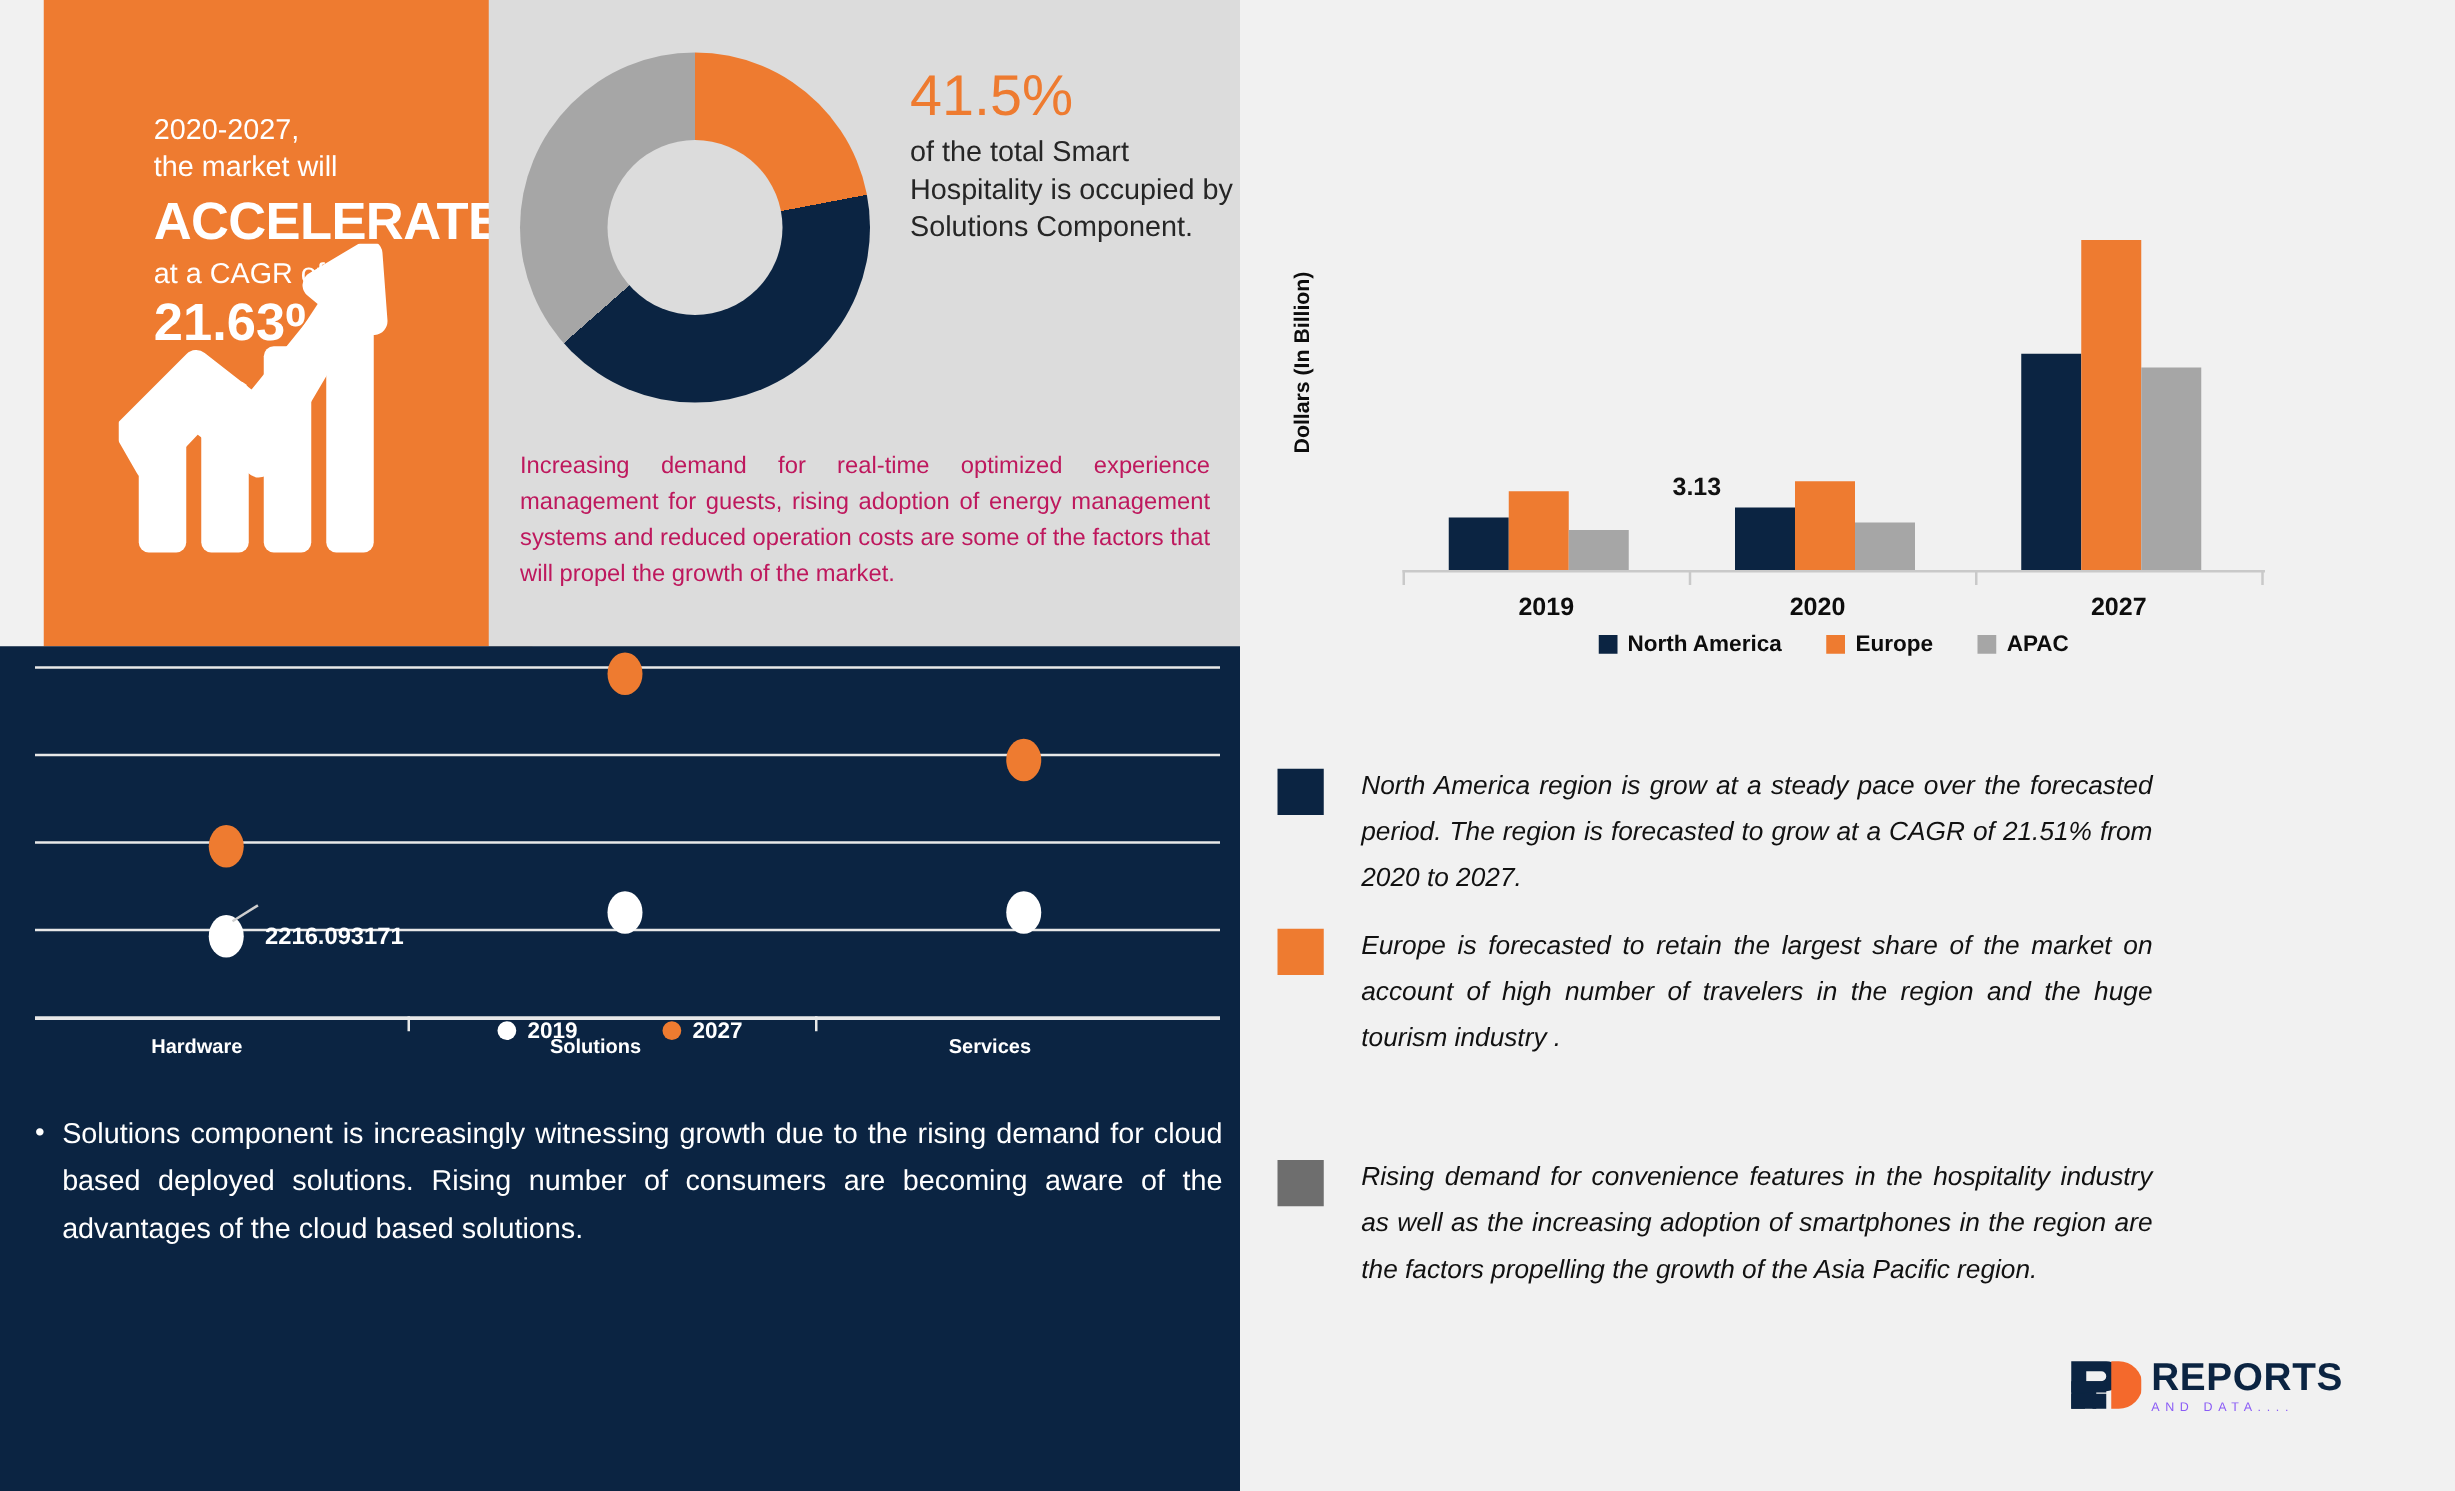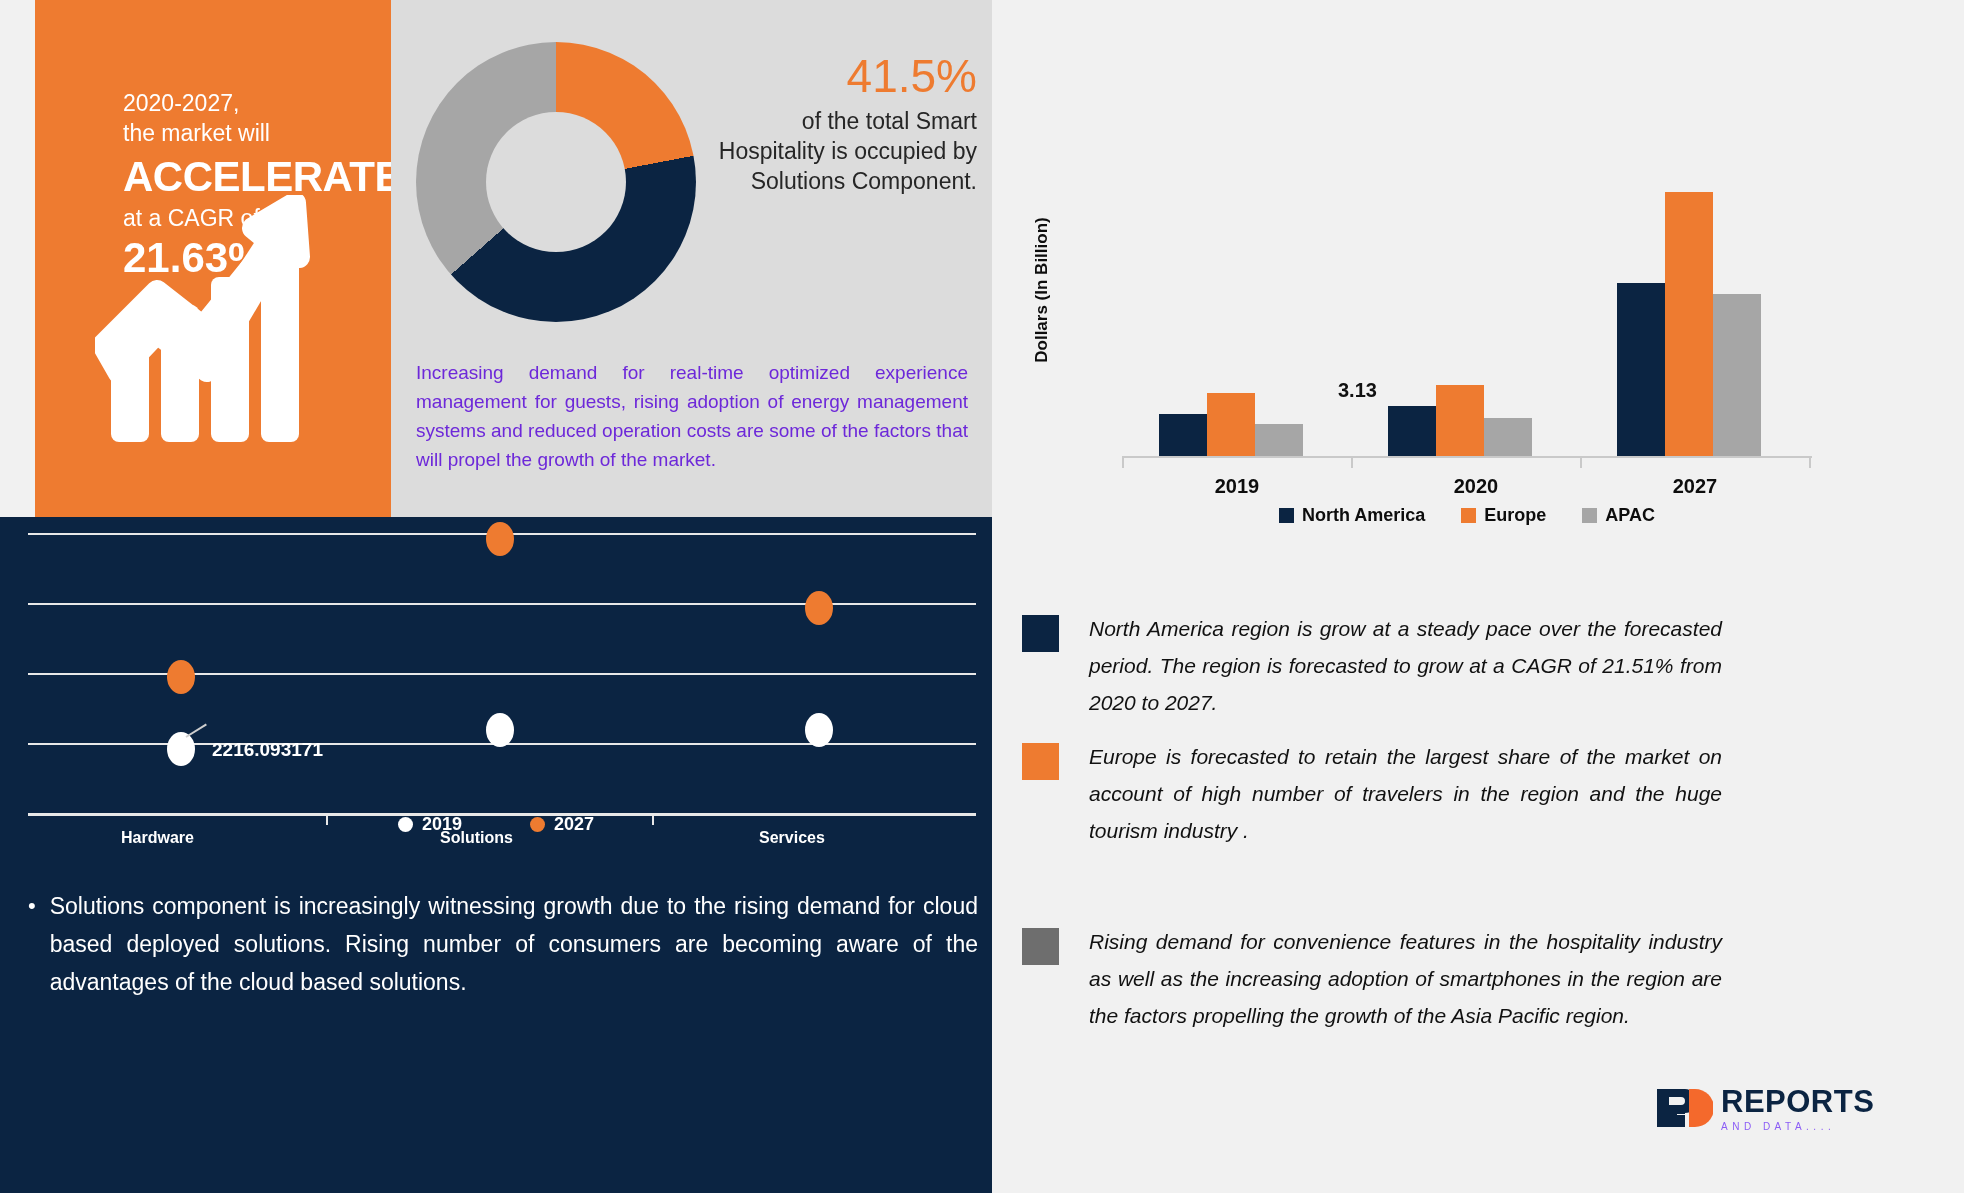--- a/index.html
+++ b/index.html
@@ -27,26 +27,26 @@
   .gray-panel {
     position:absolute; left:391px; top:0; width:601px; height:517px;
     background:#dcdcdc;
   }
   .donut-wrap { position:absolute; left:25px; top:42px; width:280px; height:280px; }
   .donut { width:280px; height:280px; border-radius:50%;
     background:conic-gradient(#ee7b30 0deg 79.2deg, #0b2442 79.2deg 228.6deg, #a6a6a6 228.6deg 360deg);
   }
   .donut-hole { position:absolute; left:70px; top:70px; width:140px; height:140px;
      border-radius:50%; background:#dcdcdc; }
-  .donut-right { position:absolute; left:326px; top:48px; width:260px; color:#262626;text-align:right; }
+  .donut-right { position:absolute; left:337px; top:48px; width:260px; color:#262626; }
   .donut-pct { font-size:46px; color:#ee7b30; line-height:56px; font-weight:400; }
   .donut-desc { font-size:23px; line-height:30px; margin-top:2px; }
   .gray-para {
     position:absolute; left:25px; top:358px; width:552px;
-    font-size:19px; line-height:29px; color:#6d28d9; text-align:justify;
+    font-size:19px; line-height:29px; color:#be185d; text-align:justify;
   }
 
   
   .navy-panel {
     position:absolute; left:0; top:517px; width:992px; height:676px;
     background:#0b2442;
   }
   .dotplot { position:absolute; left:0; top:0; width:940px; height:360px;padding-left:10px; }
   .dp-grid-line { position:absolute; height:2px; background:#e8e8e8; left:28px; width:948px; }
   .dp-axis { position:absolute; left:28px; height:3px; background:#e8e8e8; width:948px; }
@@ -214,21 +214,21 @@
         </div>
         <div class="bar-dlabel" style="left:216px; bottom:108px;">3.13</div>
 
         <div class="bargroup" style="left:495px;">
           <div class="bar na" style="height:173px;"></div>
           <div class="bar eu" style="height:264px;"></div>
           <div class="bar ap" style="height:162px;"></div>
         </div>
 
         <div class="xcat" style="left:55px;">2019</div>
-        <div class="xcat" style="left:294px;">2020</div>
+        <div class="xcat" style="left:272px;">2020</div>
         <div class="xcat" style="left:513px;">2027</div>
       </div>
 
       <div class="bar-legend">
         <div class="bl-item">
           <span class="bl-sw" style="background:#0b2442;"></span>
           <span>North America</span>
         </div>
         <div class="bl-item">
           <span class="bl-sw" style="background:#ee7b30;"></span>

